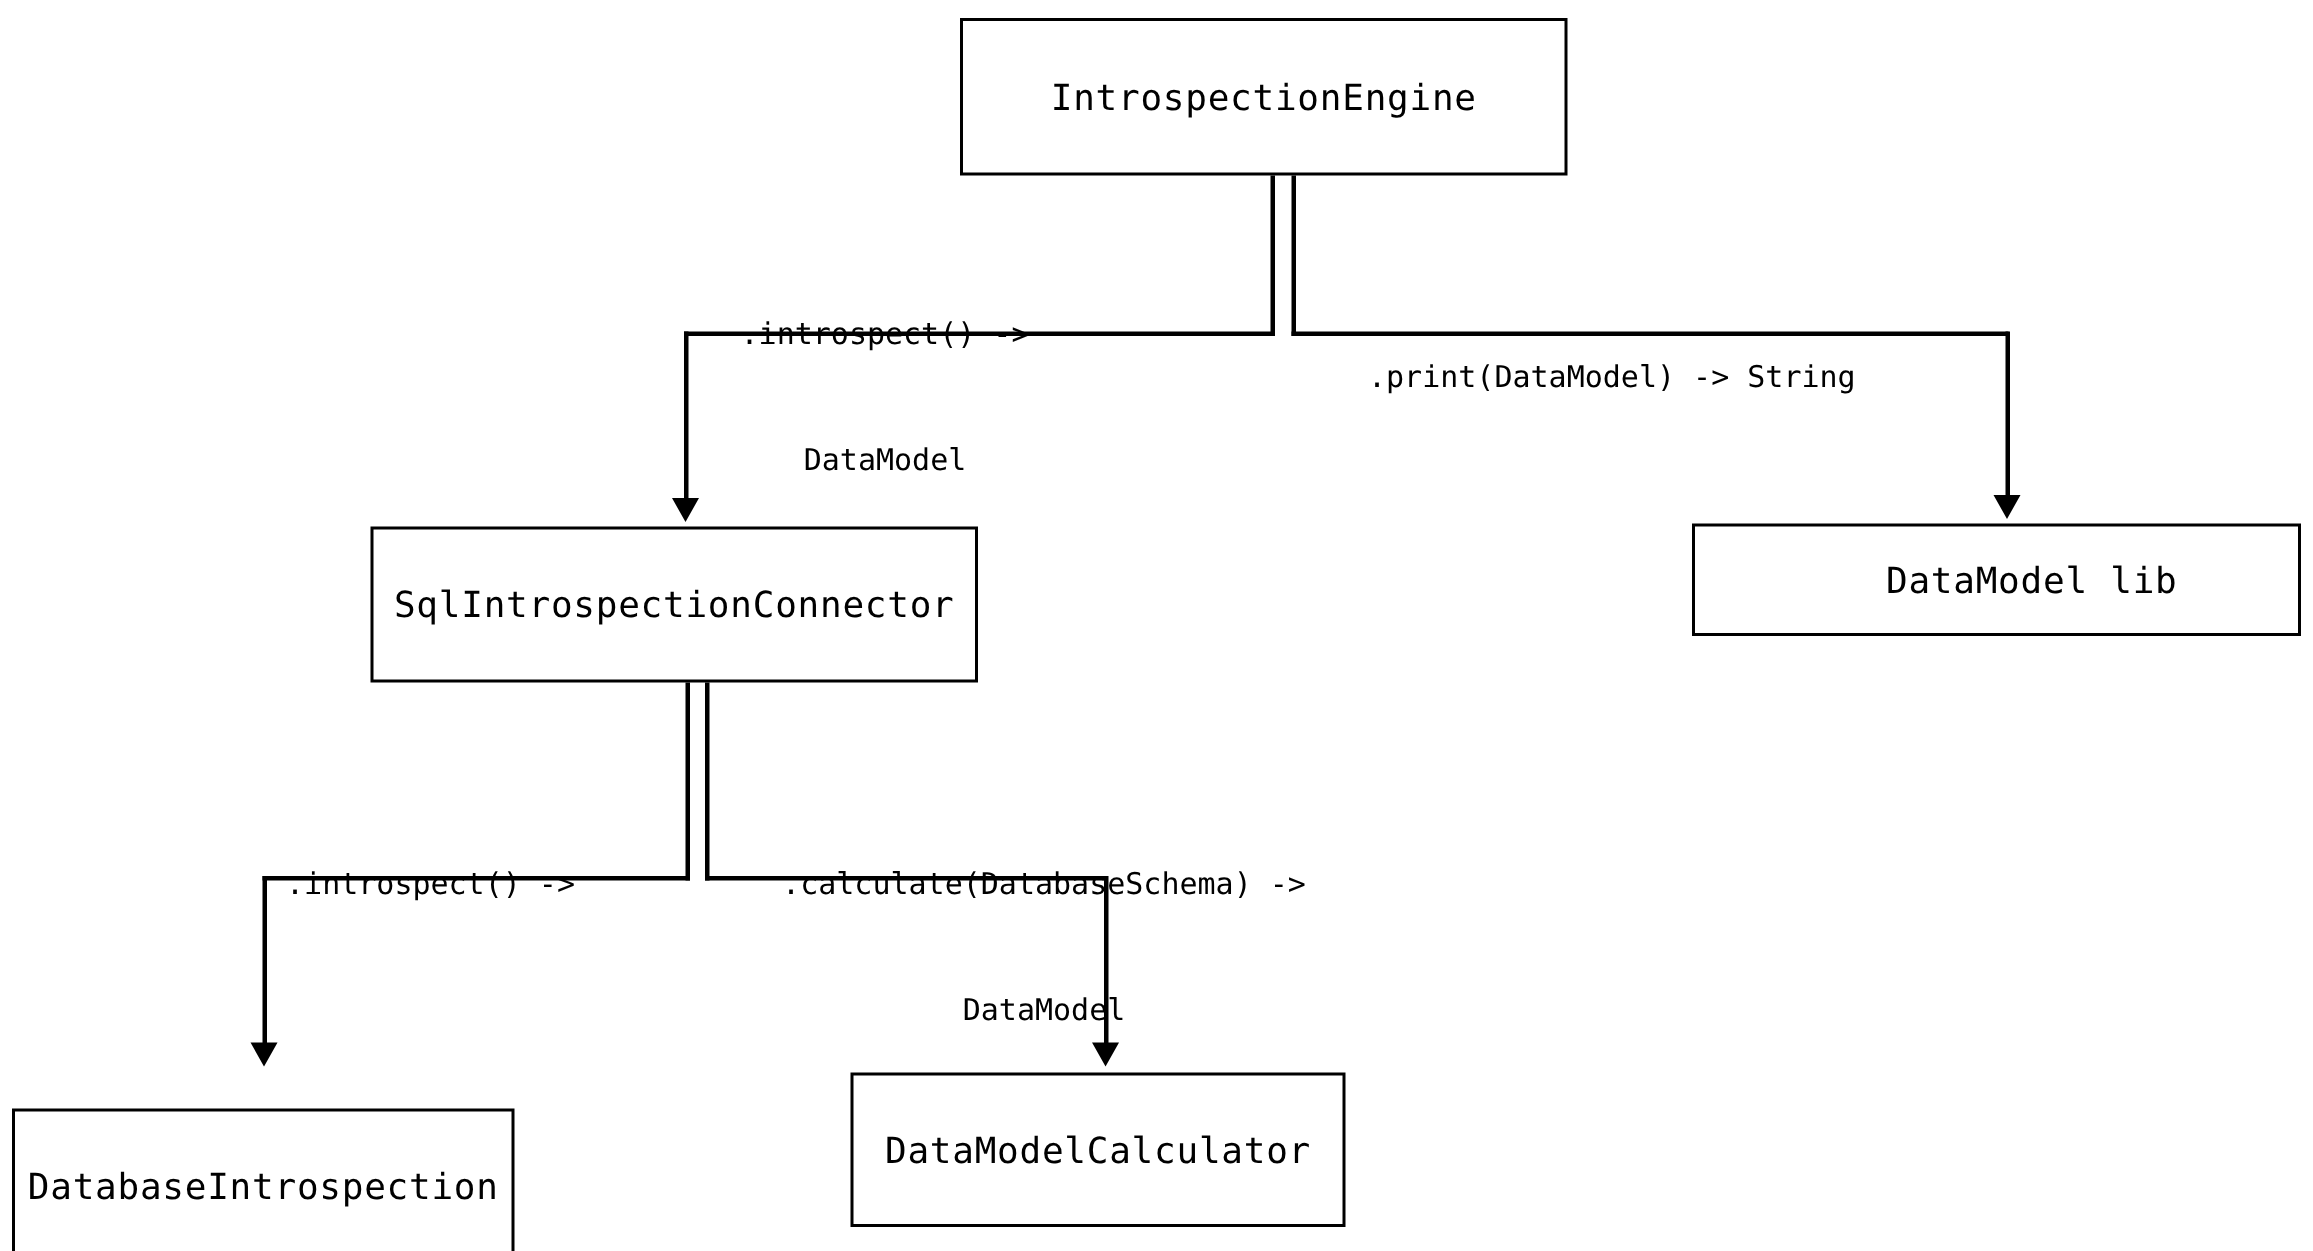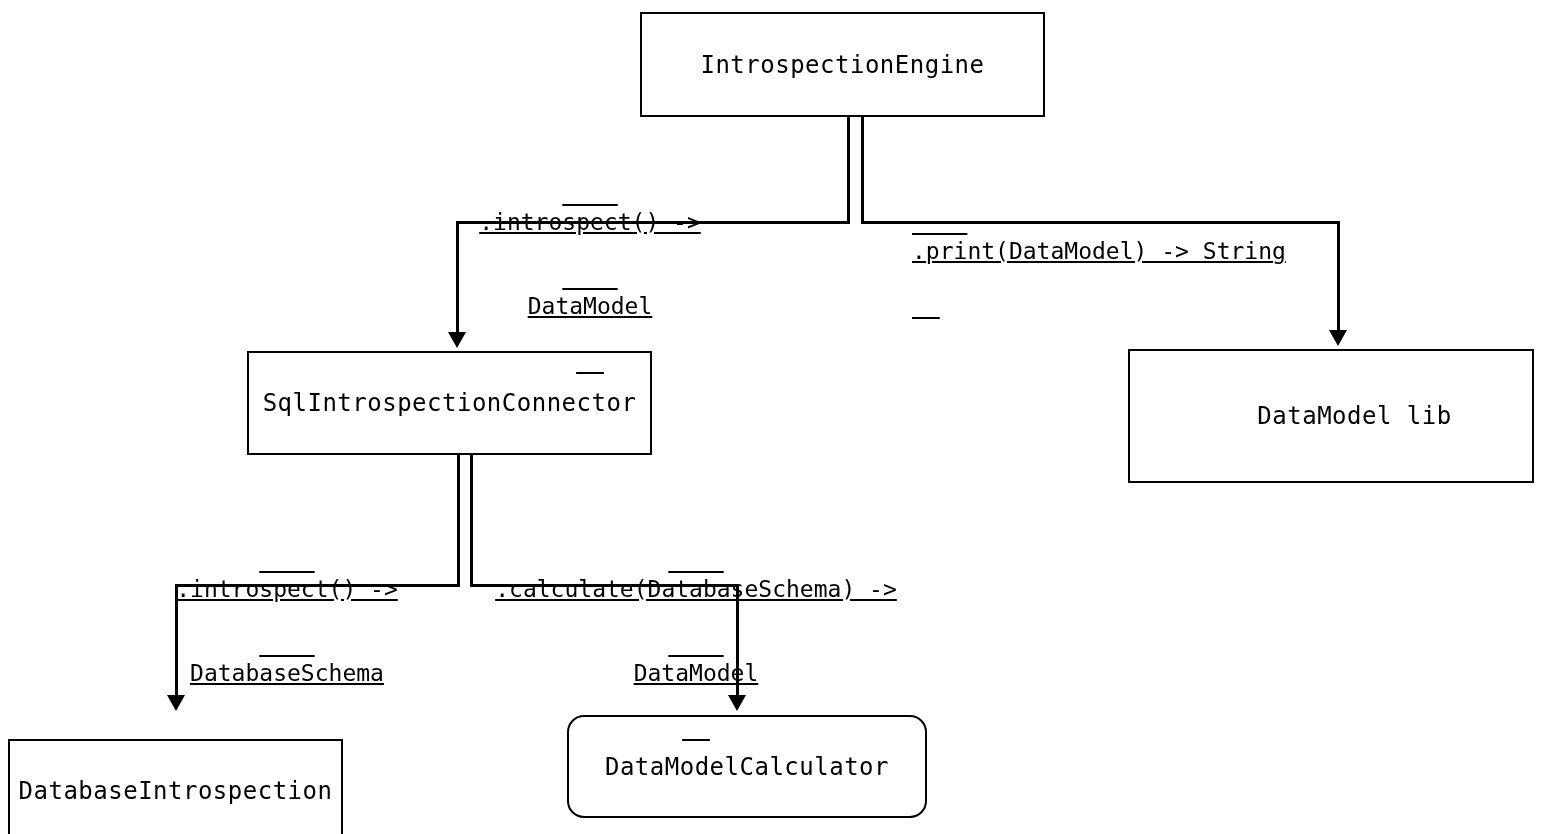--- a/index.html
+++ b/index.html
@@ -35,25 +35,24 @@
   .arrowhead {
     position: absolute;
     width: 0;
     height: 0;
     border-left: 9px solid transparent;
     border-right: 9px solid transparent;
     border-top: 16px solid #000000;
   }
   .edge-label {
     position: absolute;
-    font-size: 23px;
+    font-size: 20px;
     line-height: 28px;
     text-align: center;
     white-space: pre;
-    text-decoration: underline;
   }
   .edge-label.centered {
     transform: translateX(-50%);
   }
   .edge-label .lbl-line {
     display: block;
   }
   .edge-label .lbl-line:empty {
     display: none;
   }
@@ -64,29 +63,29 @@
 <div class="canvas">
 
   <div class="node" style="left:247px; top:351px; width:405px; height:104px;">
     <span>SqlIntrospectionConnector</span>
   </div>
 
   <div class="node" style="left:640px; top:12px; width:405px; height:105px;">
     <span>IntrospectionEngine</span>
   </div>
 
-  <div class="node" style="left:1128px; top:349px; width:406px; height:134px;padding-left:47px;">
+  <div class="node" style="left:1128px; top:349px; width:406px; height:75px;padding-left:47px;">
     <span>DataModel lib</span>
   </div>
 
   <div class="node" style="left:8px; top:739px; width:335px; height:103px;">
     <span>DatabaseIntrospection</span>
   </div>
 
-  <div class="node" style="left:567px; top:715px; width:360px; height:103px;border-radius:17px;">
+  <div class="node" style="left:567px; top:715px; width:330px; height:103px;">
     <span>DataModelCalculator</span>
   </div>
 
   <div class="seg" style="left:847px; top:117px; width:2.5px; height:107px;"></div>
   <div class="seg" style="left:456px; top:221px; width:394px; height:2.5px;"></div>
   <div class="seg" style="left:456px; top:221px; width:2.5px; height:112px;"></div>
   <div class="arrowhead" style="left:448px; top:332px;"></div>
 
   <div class="seg" style="left:861px; top:117px; width:2.5px; height:107px;"></div>
   <div class="seg" style="left:861px; top:221px; width:478px; height:2.5px;"></div>
@@ -107,21 +106,20 @@
     <span class="lbl-line">.introspect() -&gt;</span>
     <span class="lbl-line">DataModel</span>
   </div>
 
   <div class="edge-label" style="left:912px; top:181px; text-align:left;">
     <span class="lbl-line">.print(DataModel) -&gt; String</span>
   </div>
 
   <div class="edge-label centered" style="left:287px; top:519px;">
     <span class="lbl-line">.introspect() -&gt;</span>
-    <span class="lbl-line">DatabaseSchema</span>
   </div>
 
   <div class="edge-label centered" style="left:664px; top:519px;margin-left:32px;">
     <span class="lbl-line">.calculate(DatabaseSchema) -&gt;</span>
     <span class="lbl-line">DataModel</span>
   </div>
 
 </div>
 
 </body></html>

